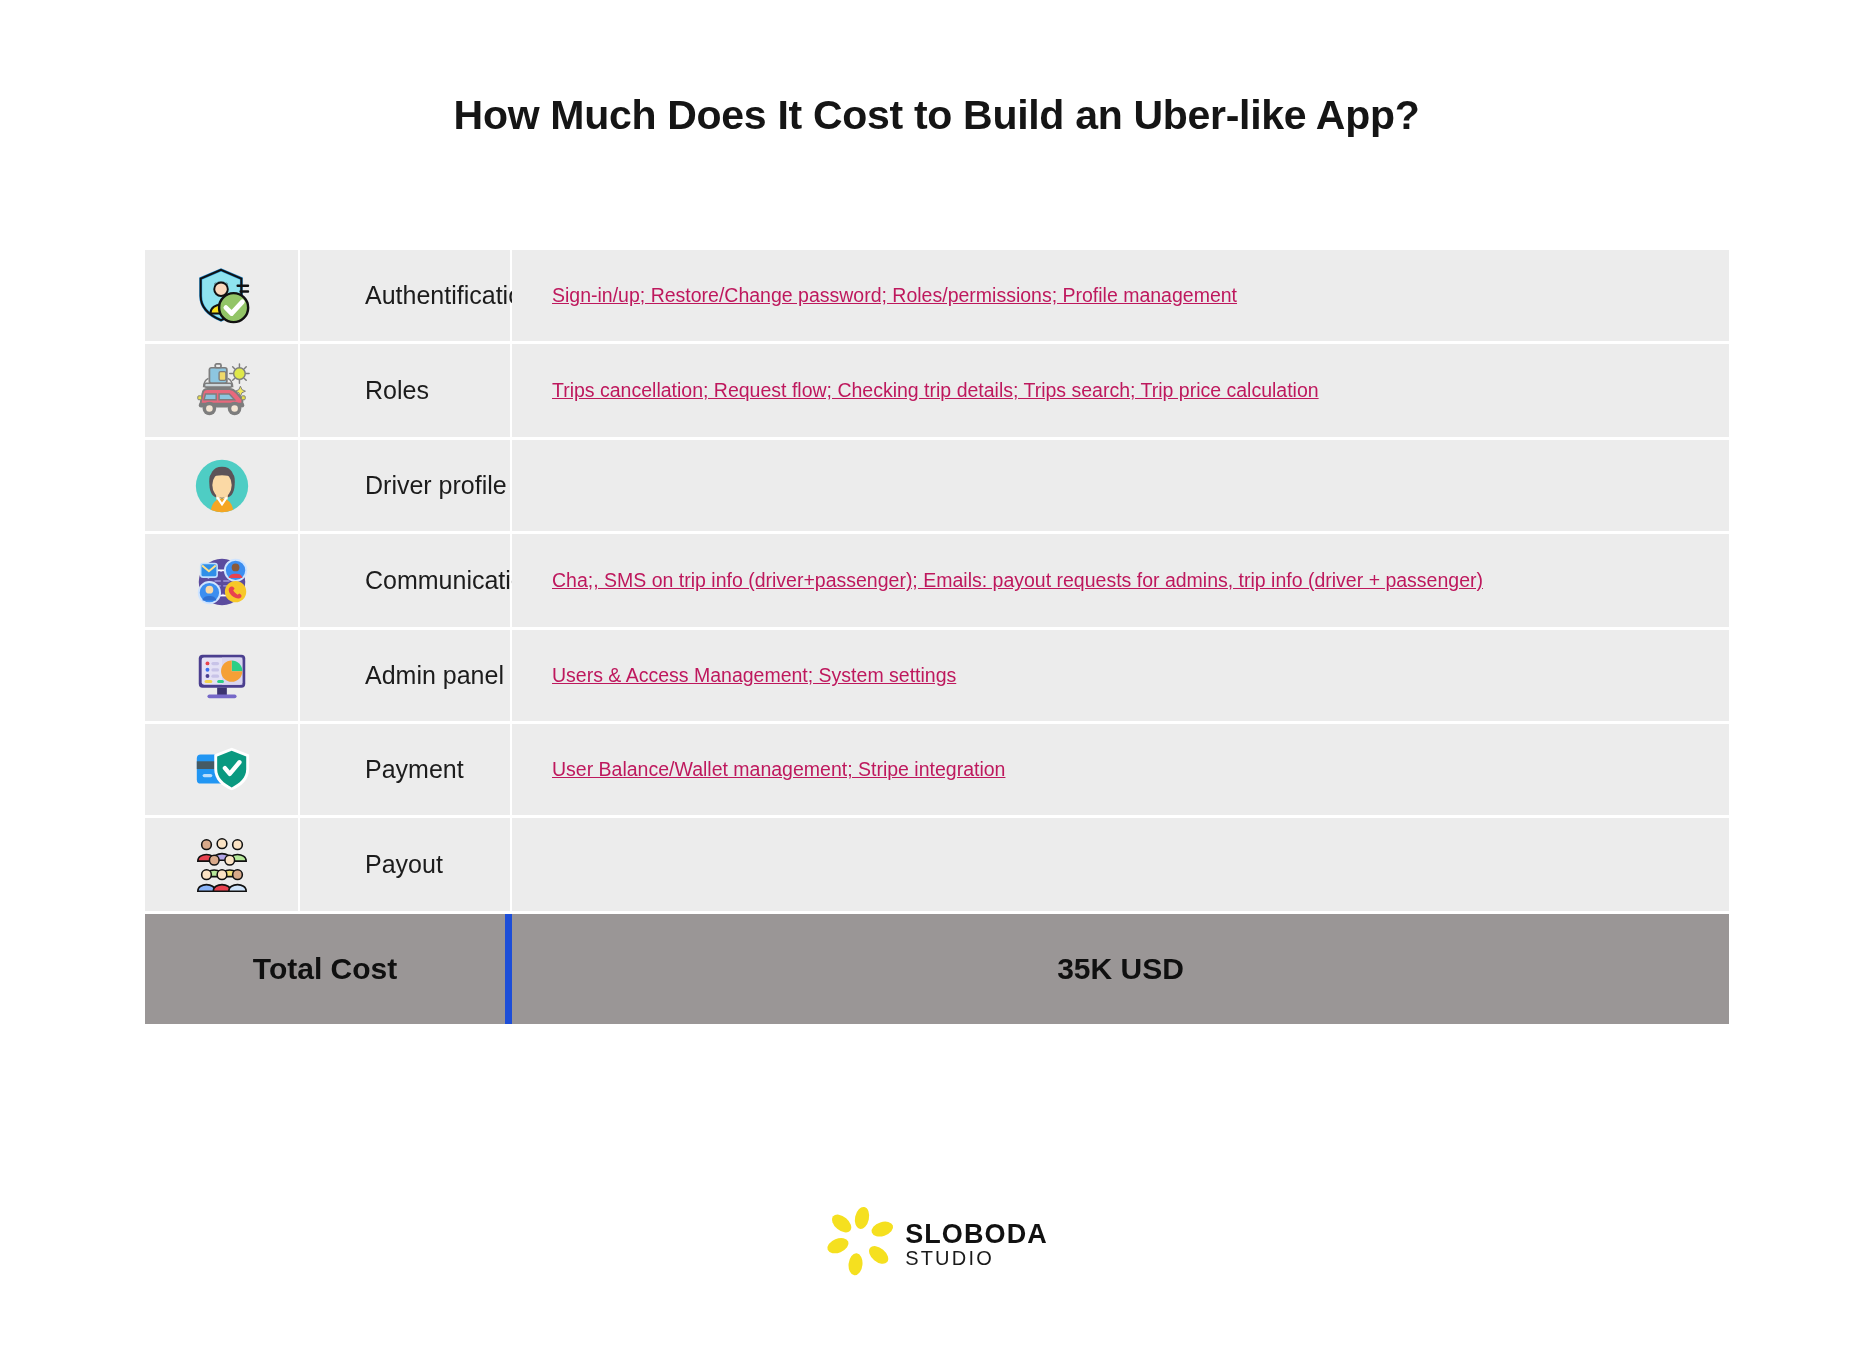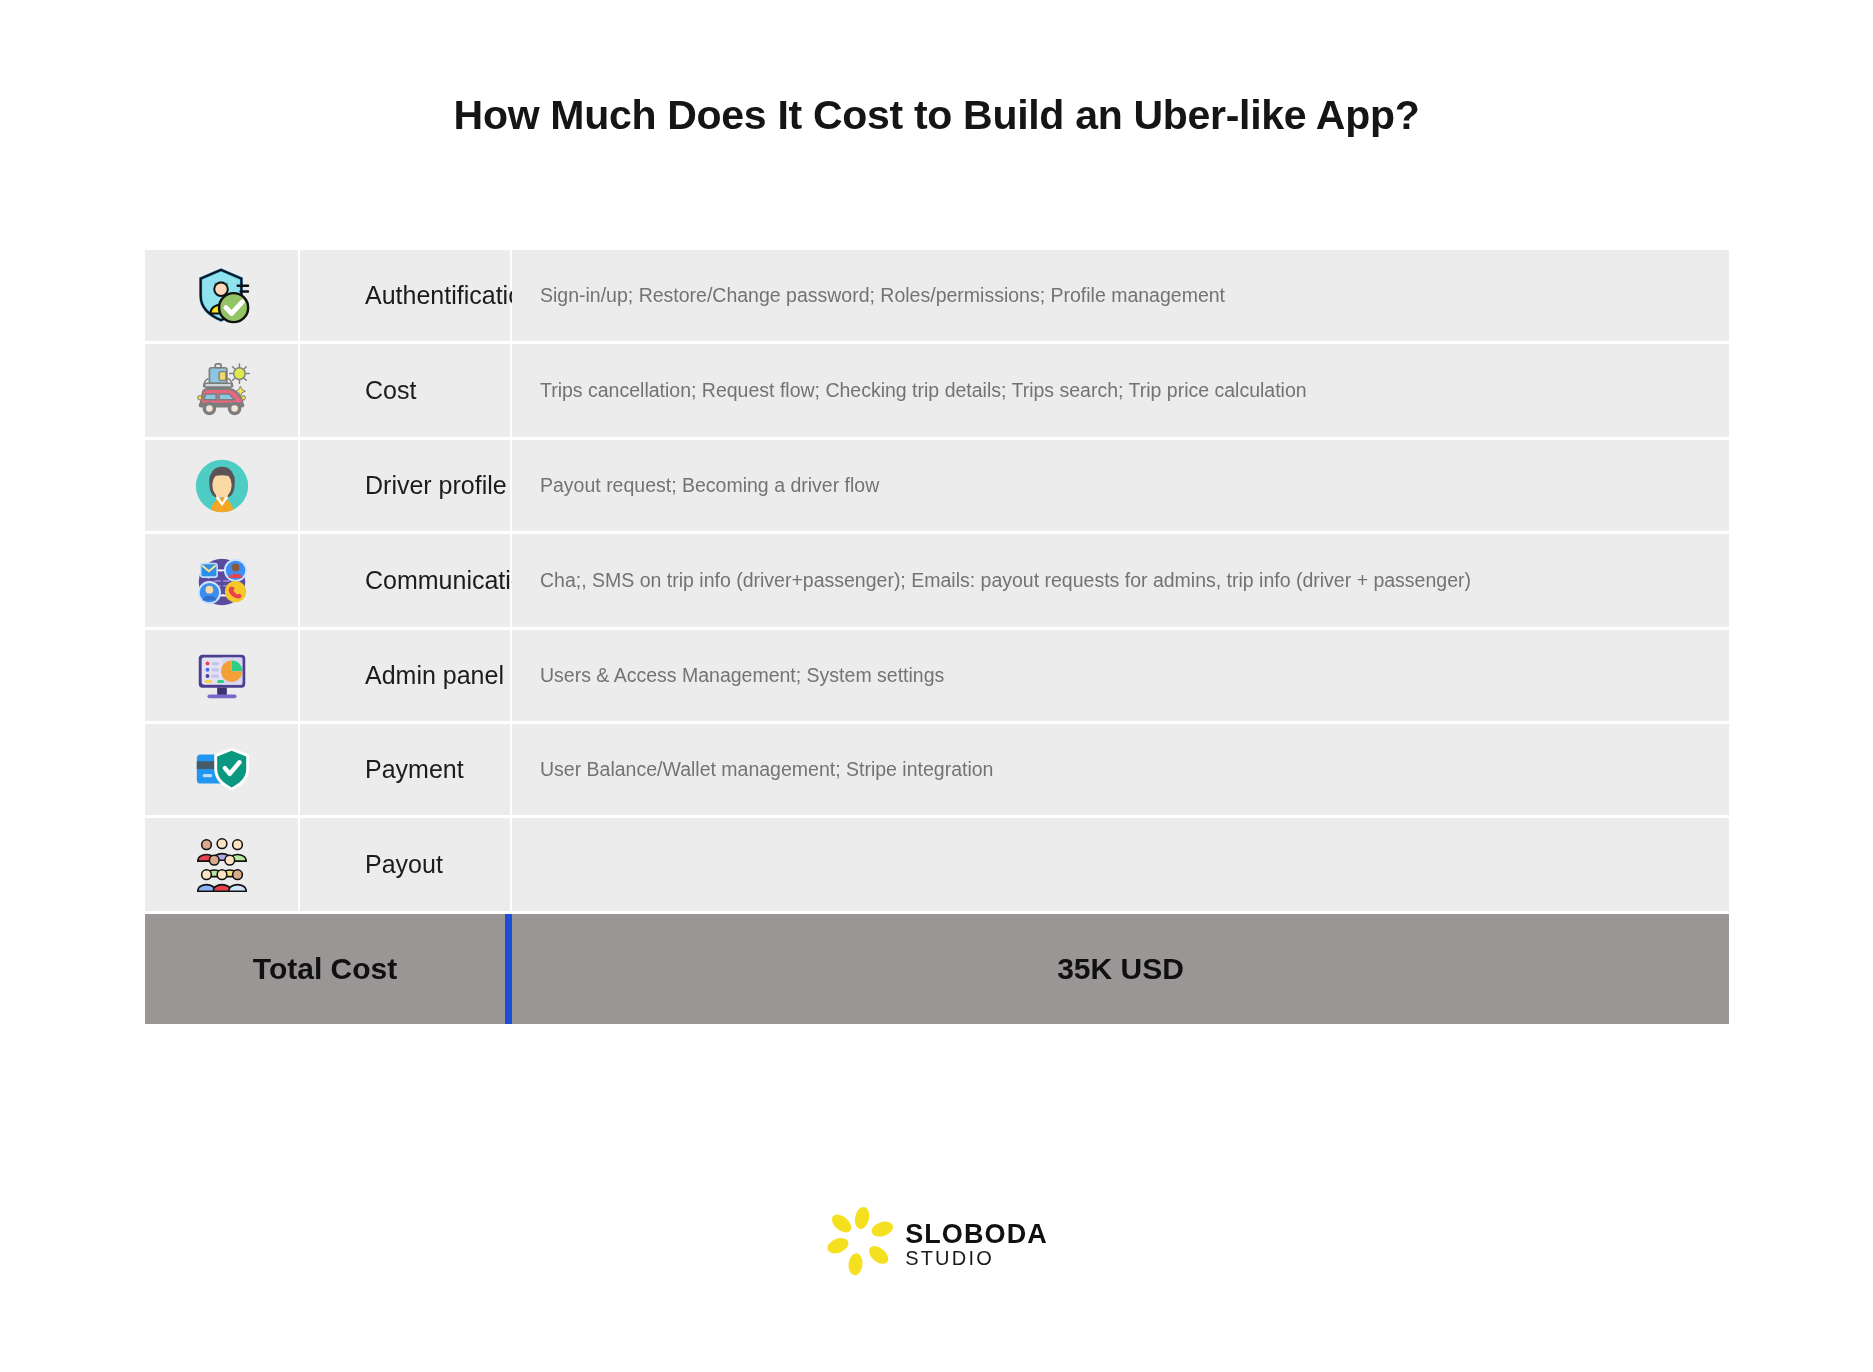--- a/index.html
+++ b/index.html
@@ -55,22 +55,22 @@
   .tbody-row .c-feat {
     background: #ececec;
     border-right: 2px solid #ffffff;
     display: flex; align-items: center;
     padding-left: 65px;
     font-size: 25px; color: #1c1c1c;
   }
   .tbody-row .c-desc {
     background: #ececec;
     display: flex; align-items: center;
-    padding: 14px 48px 14px 28px;
-    font-size: 19.5px; line-height: 1.55; color: #737373;
+    padding: 14px 48px 14px 40px;
+    font-size: 19.5px; line-height: 1.55; color: #be185d; text-decoration: underline;
   }
   .r-h94 { height: 94px; }
   .r-h96 { height: 96px; }
 
   
   .tfoot { height: 110px; }
   .tfoot .c-left {
     width: 367px; flex: 0 0 367px;
     background: #9a9696;
     border-right: 7px solid #1d4ed8;
@@ -159,21 +159,21 @@
             <rect x="8" y="44" width="47" height="5" rx="2.4" fill="#7d7d7d"></rect>
             <circle cx="19" cy="50" r="7" fill="#7d7d7d"></circle>
             <circle cx="19" cy="50" r="3.4" fill="#f4e6d4"></circle>
             <circle cx="45" cy="50" r="7" fill="#7d7d7d"></circle>
             <circle cx="45" cy="50" r="3.4" fill="#f4e6d4"></circle>
             <rect x="7" y="37" width="4" height="4" rx="1" fill="#e8e04a" stroke="#7d7d7d" stroke-width="1"></rect>
             <rect x="52" y="37" width="4" height="4" rx="1" fill="#e8e04a" stroke="#7d7d7d" stroke-width="1"></rect>
           </svg>
         </span>
       </div>
-      <div class="c-feat">Cost</div>
+      <div class="c-feat">Roles</div>
       <div class="c-desc">Trips cancellation; Request flow; Checking trip details; Trips search; Trip price calculation</div>
     </div>
 
     <div class="trow tbody-row r-h94">
       <div class="c-icon">
         <span>
           <svg class="ico" viewBox="0 0 64 64">
             <circle cx="32" cy="32" r="27" fill="#4ecdc4"></circle>
             <clipPath id="clipav">
                 <circle cx="32" cy="32" r="27"></circle>
@@ -183,21 +183,20 @@
               <ellipse cx="32" cy="31" rx="10" ry="13" fill="#fbd9a5"></ellipse>
               <path d="M19 24 C19 14 45 14 45 24 L45 33 C45 24 41 21 32 21 C23 21 19 24 19 33 Z" fill="#5c5358"></path>
               <path d="M26 40 L32 46 L38 40 L38 46 L26 46 Z" fill="#fbd9a5"></path>
               <path d="M20 62 C20 49 27 45 32 45 C37 45 44 49 44 62 Z" fill="#f5a623"></path>
               <path d="M26 44 L32 53 L38 44 L36 43 L32 49 L28 43 Z" fill="#fff"></path>
             </g>
           </svg>
         </span>
       </div>
       <div class="c-feat">Driver profile</div>
-      <div class="c-desc">Payout request; Becoming a driver flow</div>
     </div>
 
     <div class="trow tbody-row r-h96">
       <div class="c-icon">
         <span>
           <svg class="ico" viewBox="0 0 64 64">
             <circle cx="32" cy="33" r="24" fill="#5b4b9e"></circle>
             <g stroke="#9f92d8" stroke-width="1.6" stroke-dasharray="2 2" fill="none">
               <path d="M18 22 L46 22 L46 46 L18 46 Z"></path>
             </g>

